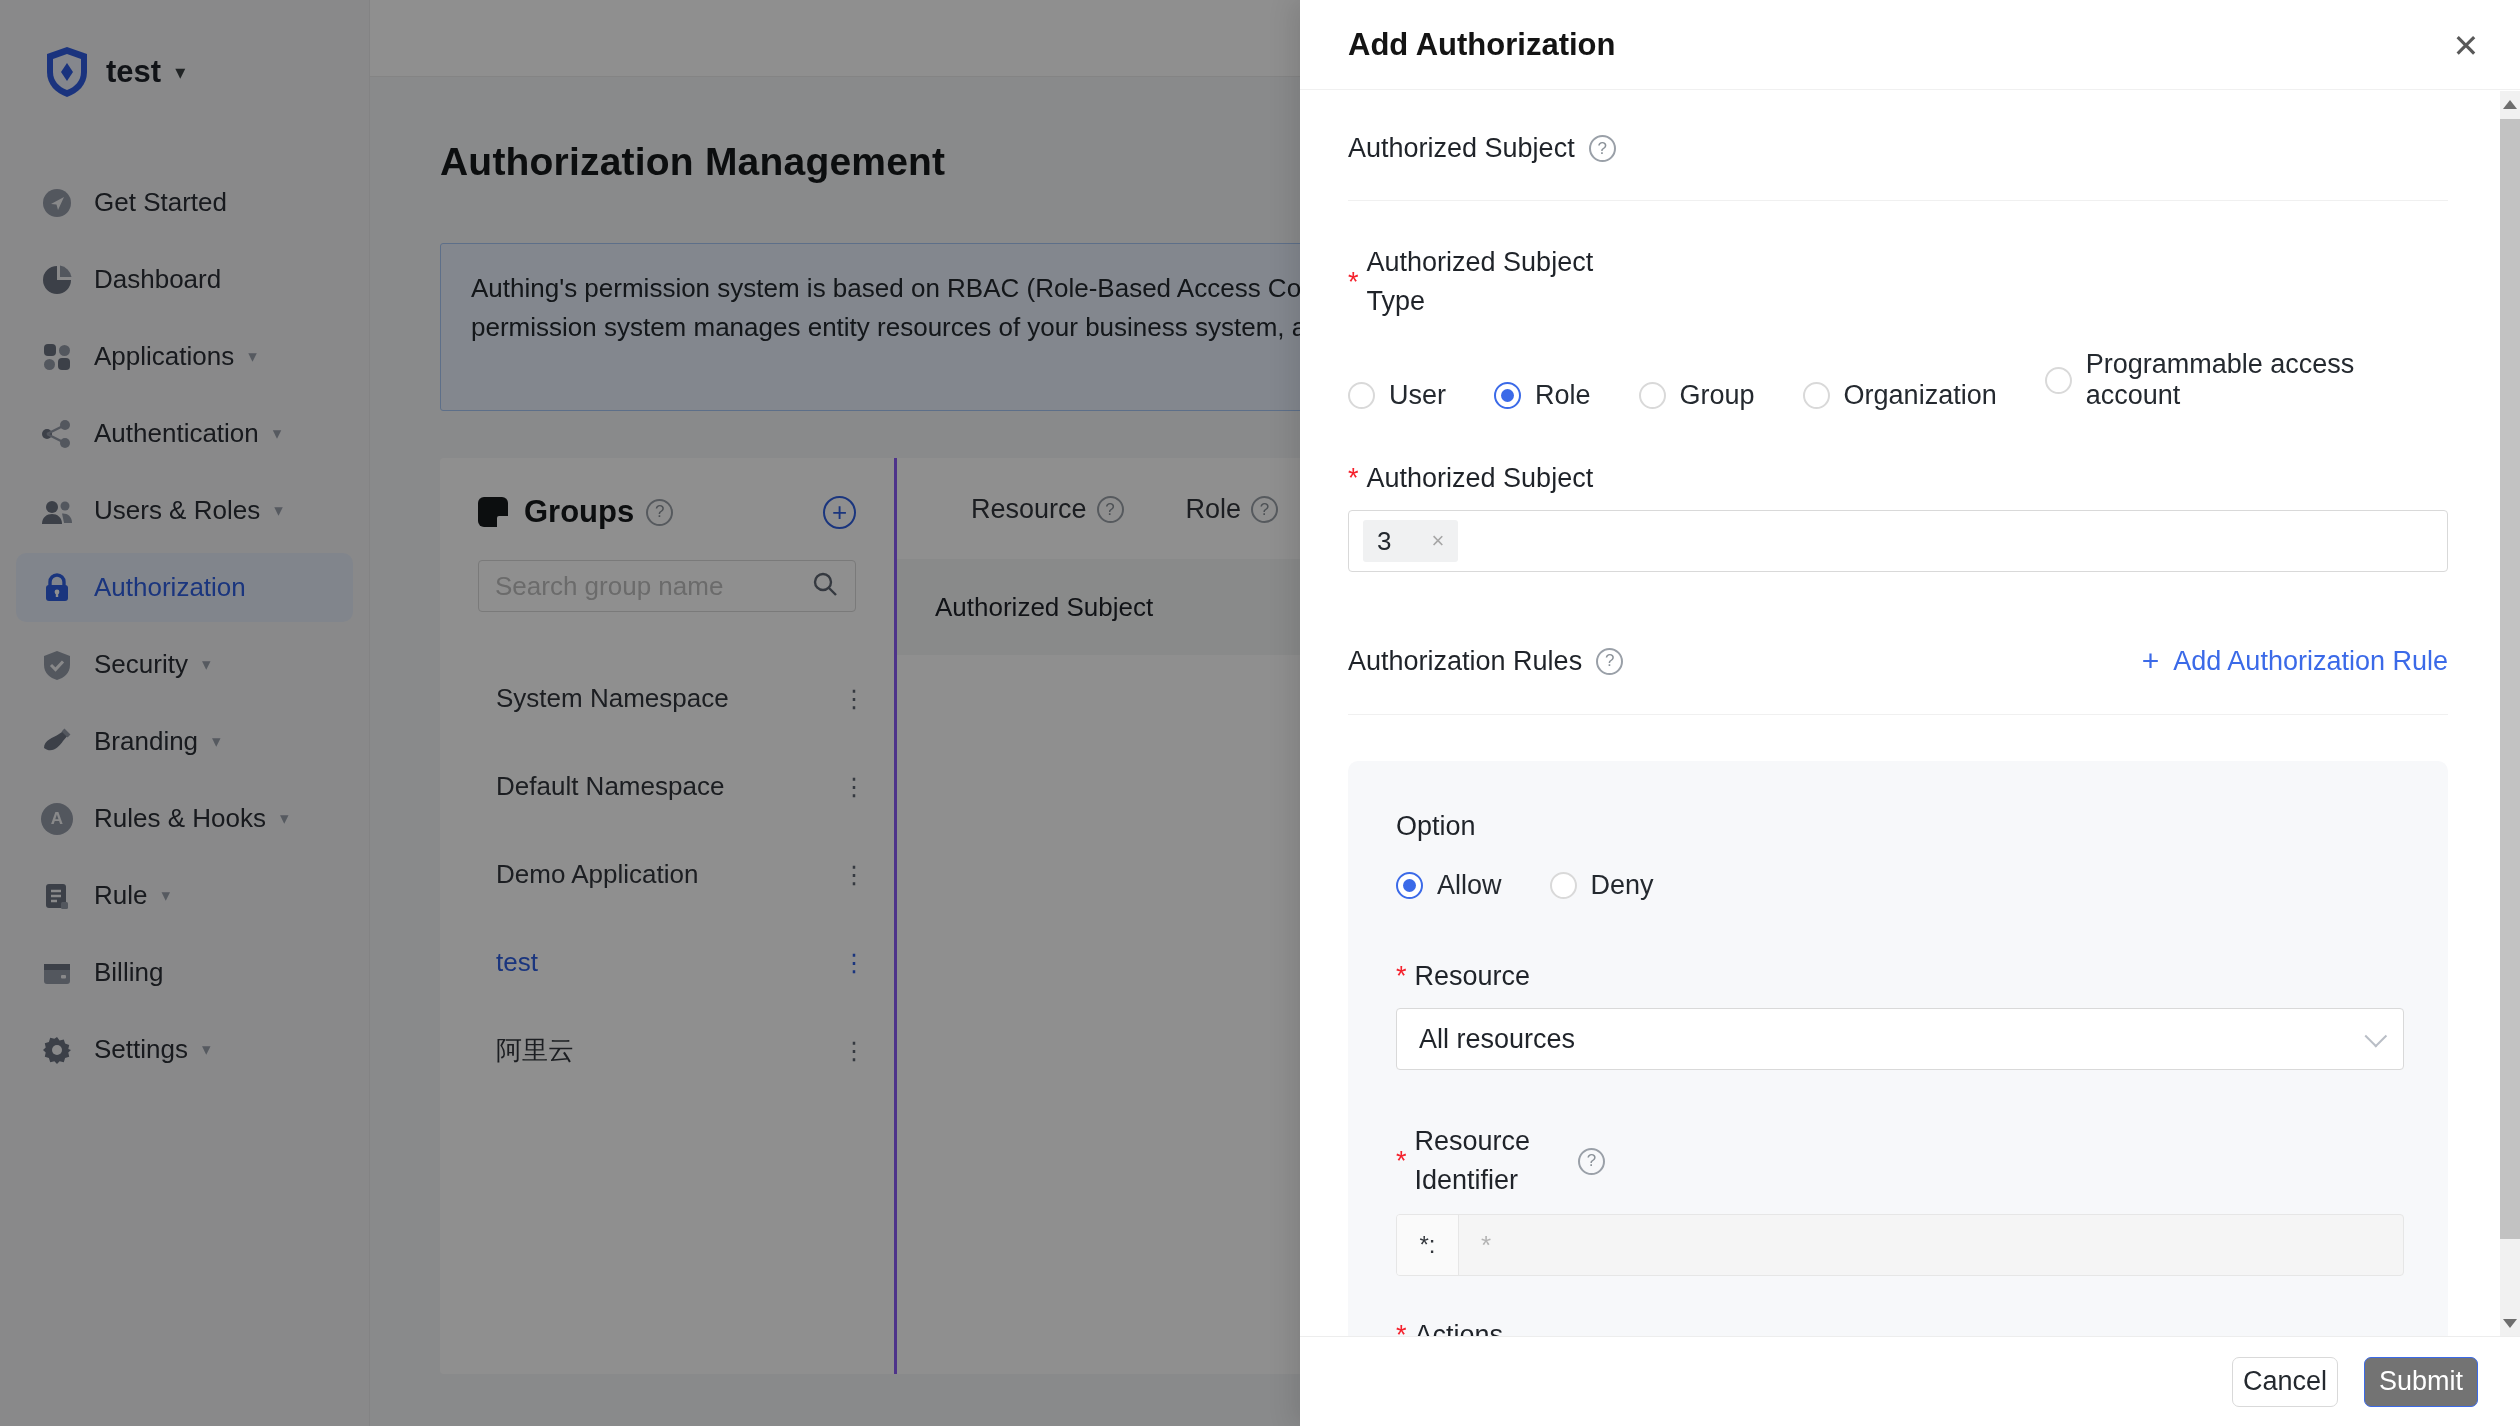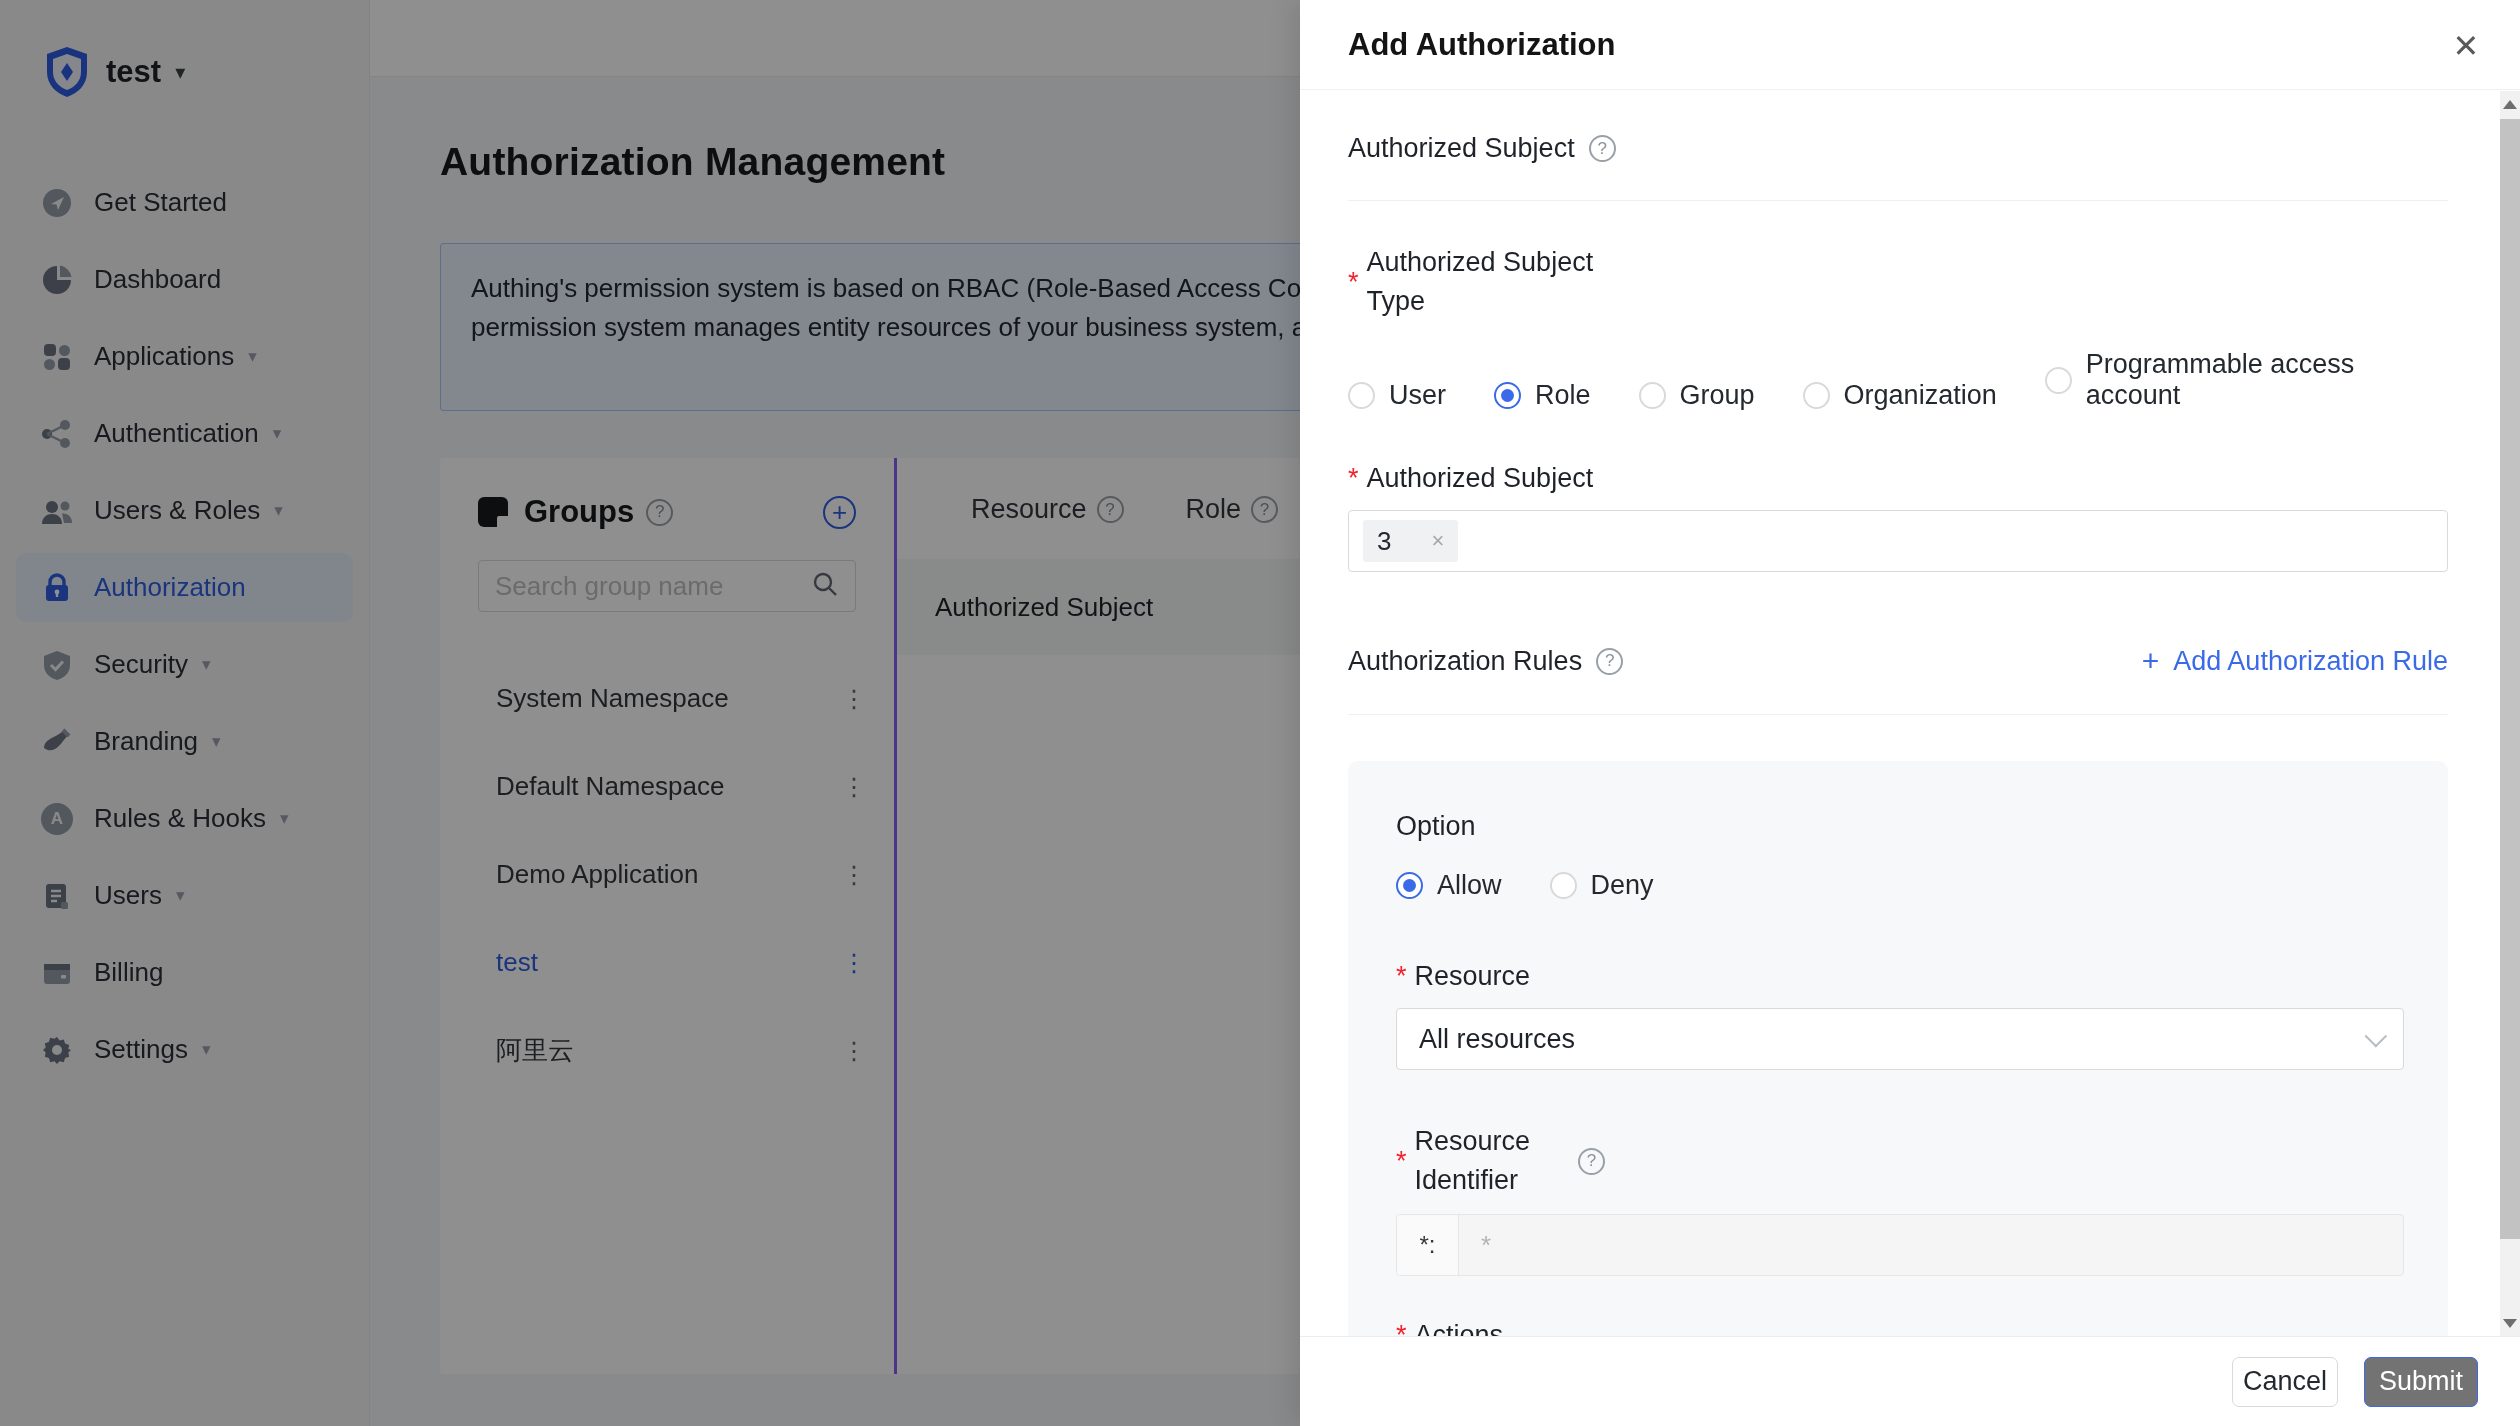--- a/index.html
+++ b/index.html
@@ -205,21 +205,21 @@
       <span class="caret">▾</span>
     </div>
     <div class="nav-item">
       <span class="ic">
         <svg width="32" height="32" viewBox="0 0 32 32">
             <rect x="5" y="4" width="20" height="24" rx="3" fill="#6b7280"></rect>
             <path d="M10 11 H20 M10 16 H20 M10 21 H16" stroke="#f4f5f7" stroke-width="2.4"></path>
             <rect x="20" y="22" width="7" height="7" rx="1.5" fill="#959ba8"></rect>
           </svg>
       </span>
-      <span>Users</span>
+      <span>Rule</span>
       <span class="caret">▾</span>
     </div>
     <div class="nav-item">
       <span class="ic">
         <svg width="32" height="32" viewBox="0 0 32 32">
             <rect x="3" y="7" width="26" height="20" rx="3" fill="#959ba8"></rect>
             <rect x="3" y="7" width="26" height="6" fill="#6b7280"></rect>
             <rect x="20" y="18" width="5" height="3.6" rx="1" fill="#f4f5f7"></rect>
           </svg>
       </span>

